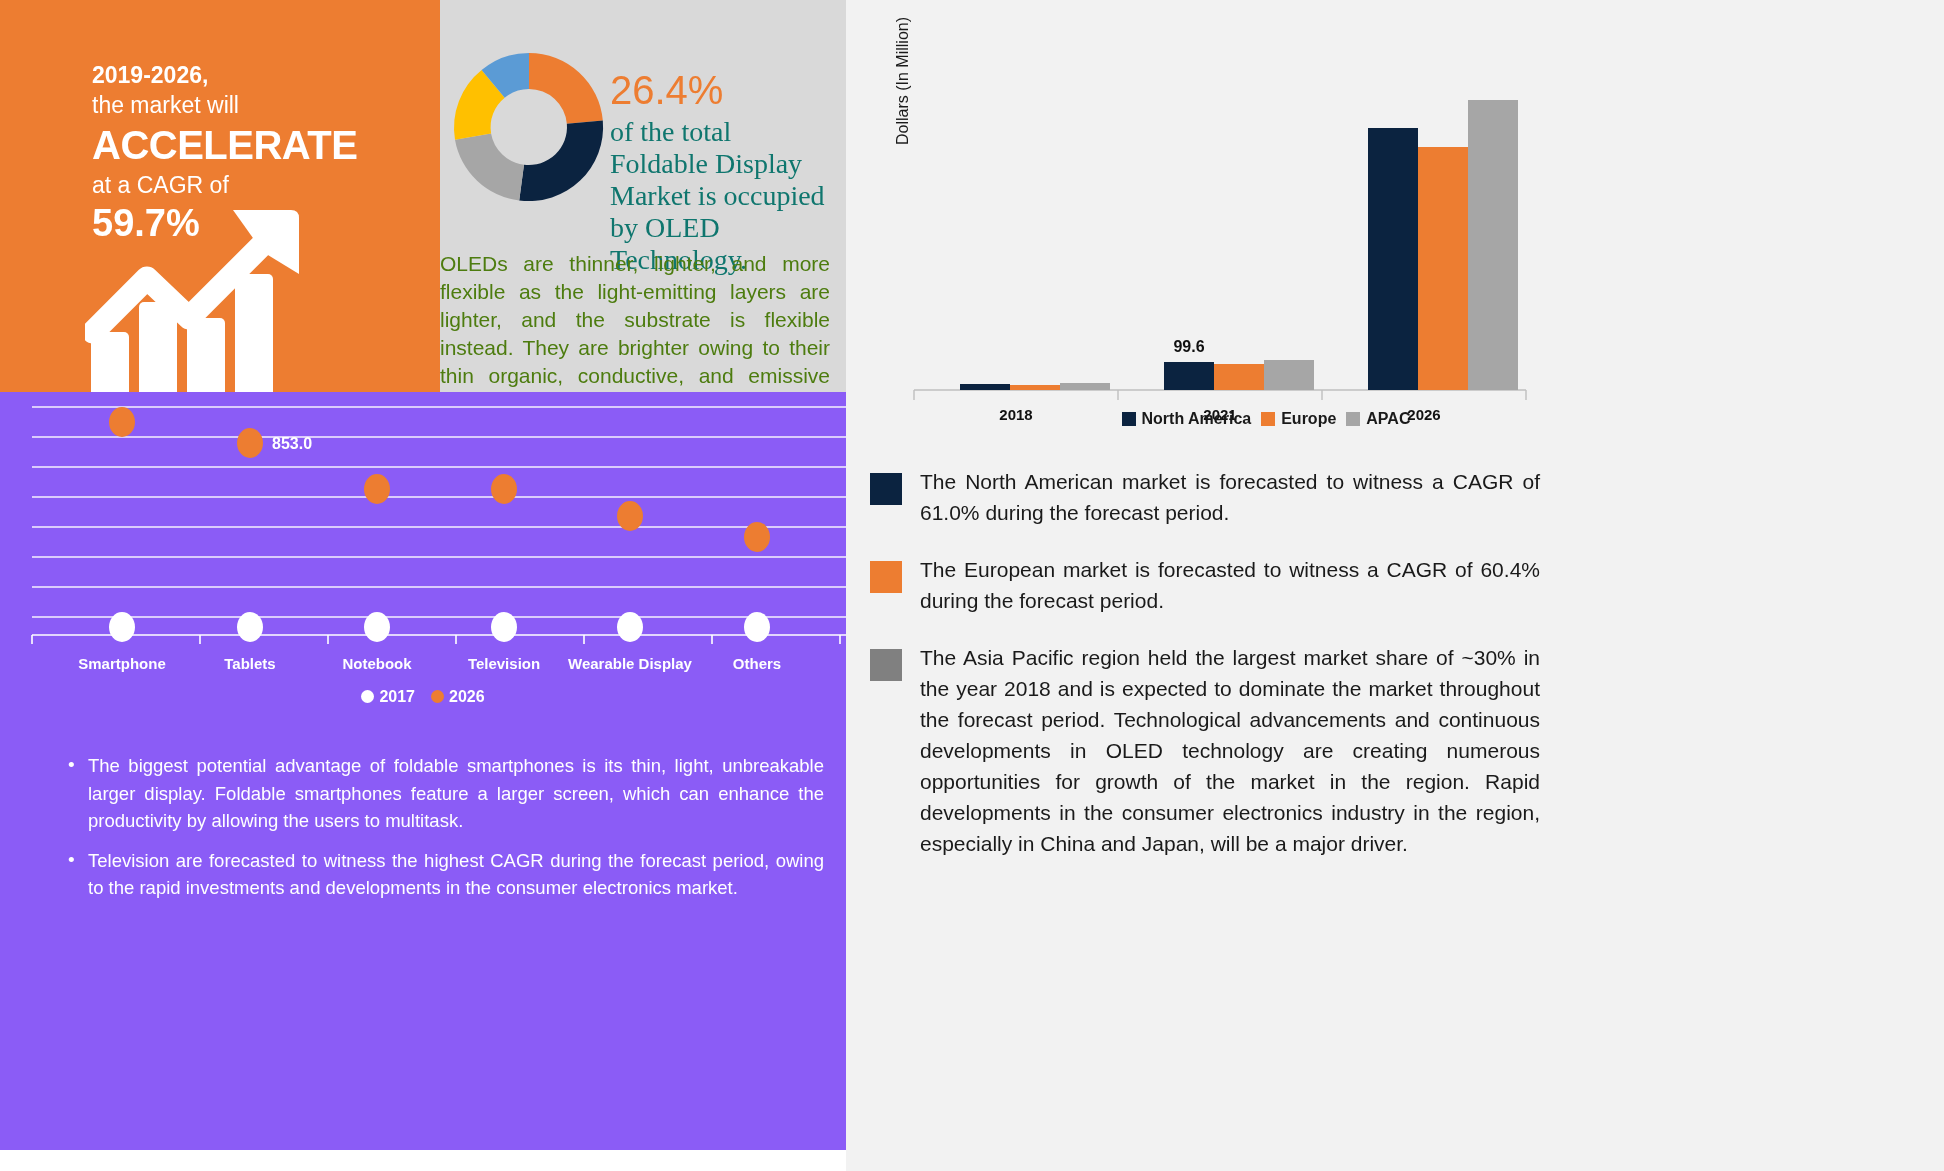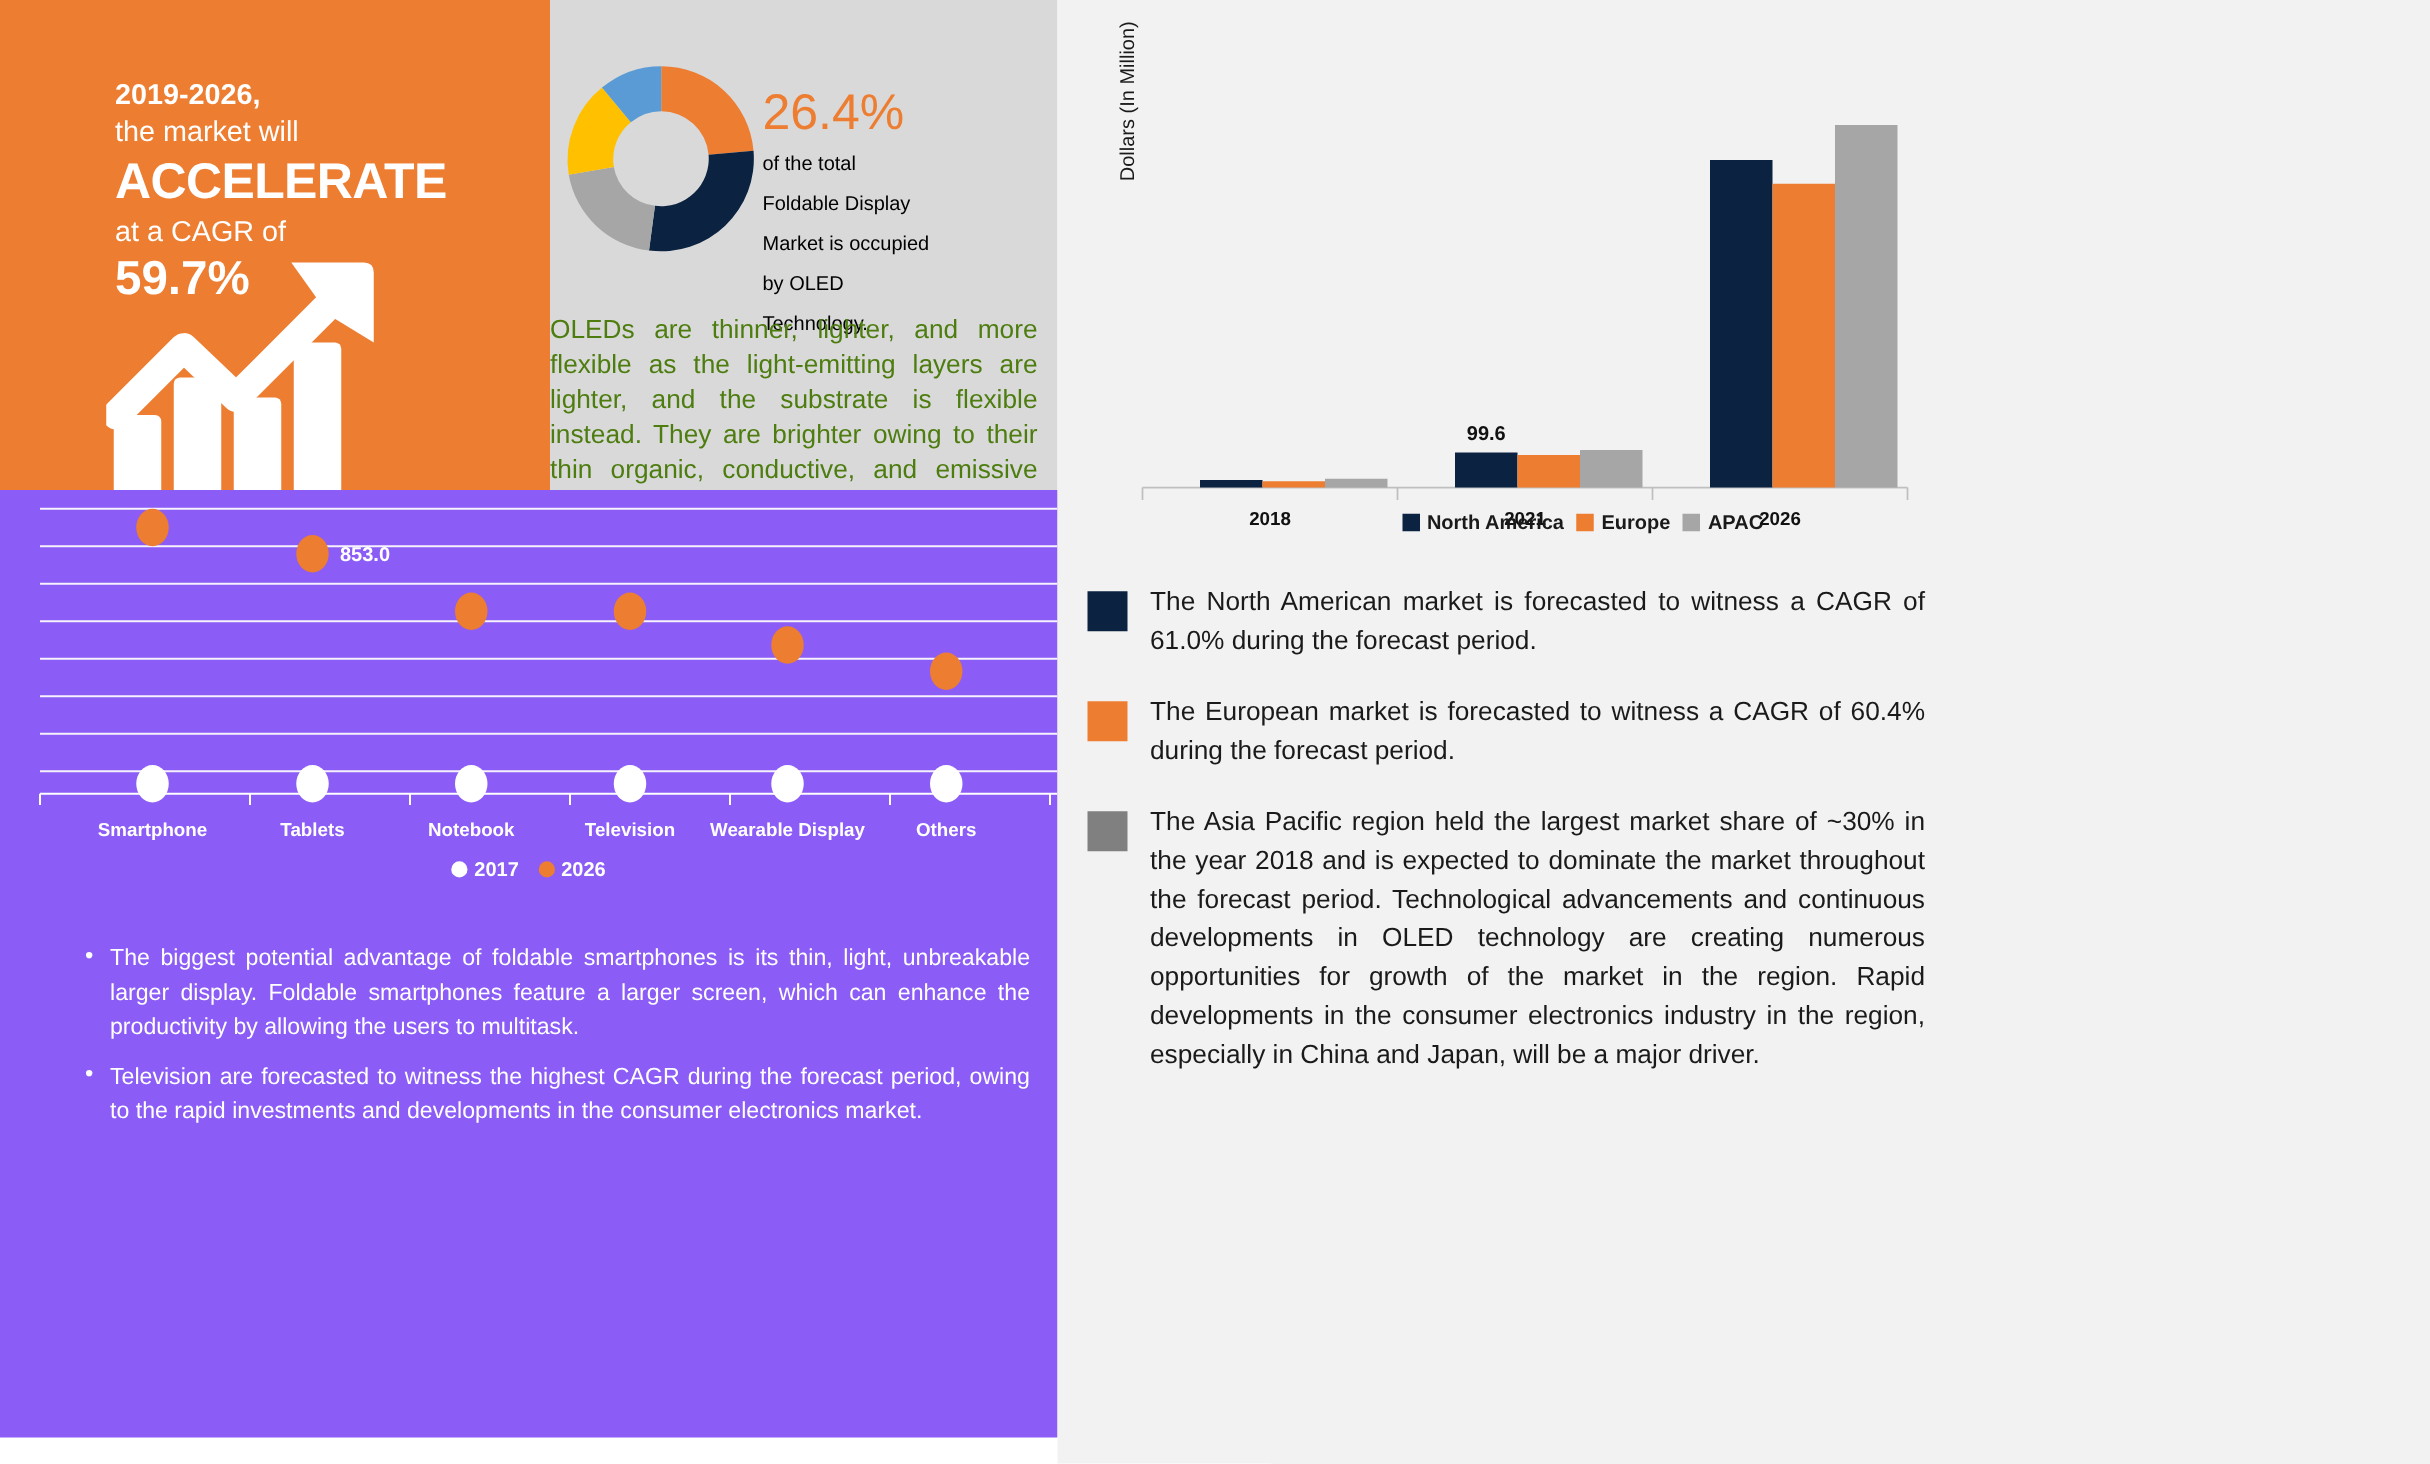--- a/index.html
+++ b/index.html
@@ -26,21 +26,21 @@
   .acc-graphic { position: absolute; left: 85px; top: 190px; width: 240px; height: 225px; }
 
   
   .panel-oled {
     position: absolute; left: 440px; top: 0; width: 406px; height: 413px;
     background: #d9d9d9;
   }
   .donut { position: absolute; left: -46px; top: 32px; width: 190px; height: 190px; }
   .oled-head { position: absolute; left: 170px; top: 22px; width: 225px; margin-top: 42px; }
   .oled-pct { font-size: 40px; line-height: 52px; color: #ed7d31; font-weight: 400; }
-  .oled-sub { font-size: 16px; line-height: 32px; color: #000000; font-weight: 400; }
+  .oled-sub { font-size: 28px; line-height: 32px; color: #0f766e; font-weight: 400; font-family: Liberation Serif, serif; }
   .oled-body {
     position: absolute; left: 0px; top: 250px; width: 406px; padding: 0 16px 0 0;
     font-size: 21px; line-height: 28px; color: #4d7c0f;
     text-align: justify; text-justify: inter-word;
   }
 
   
   .panel-navy {
     position: absolute; left: 0; top: 392px; width: 846px; height: 758px;
     background: #8b5cf6;

